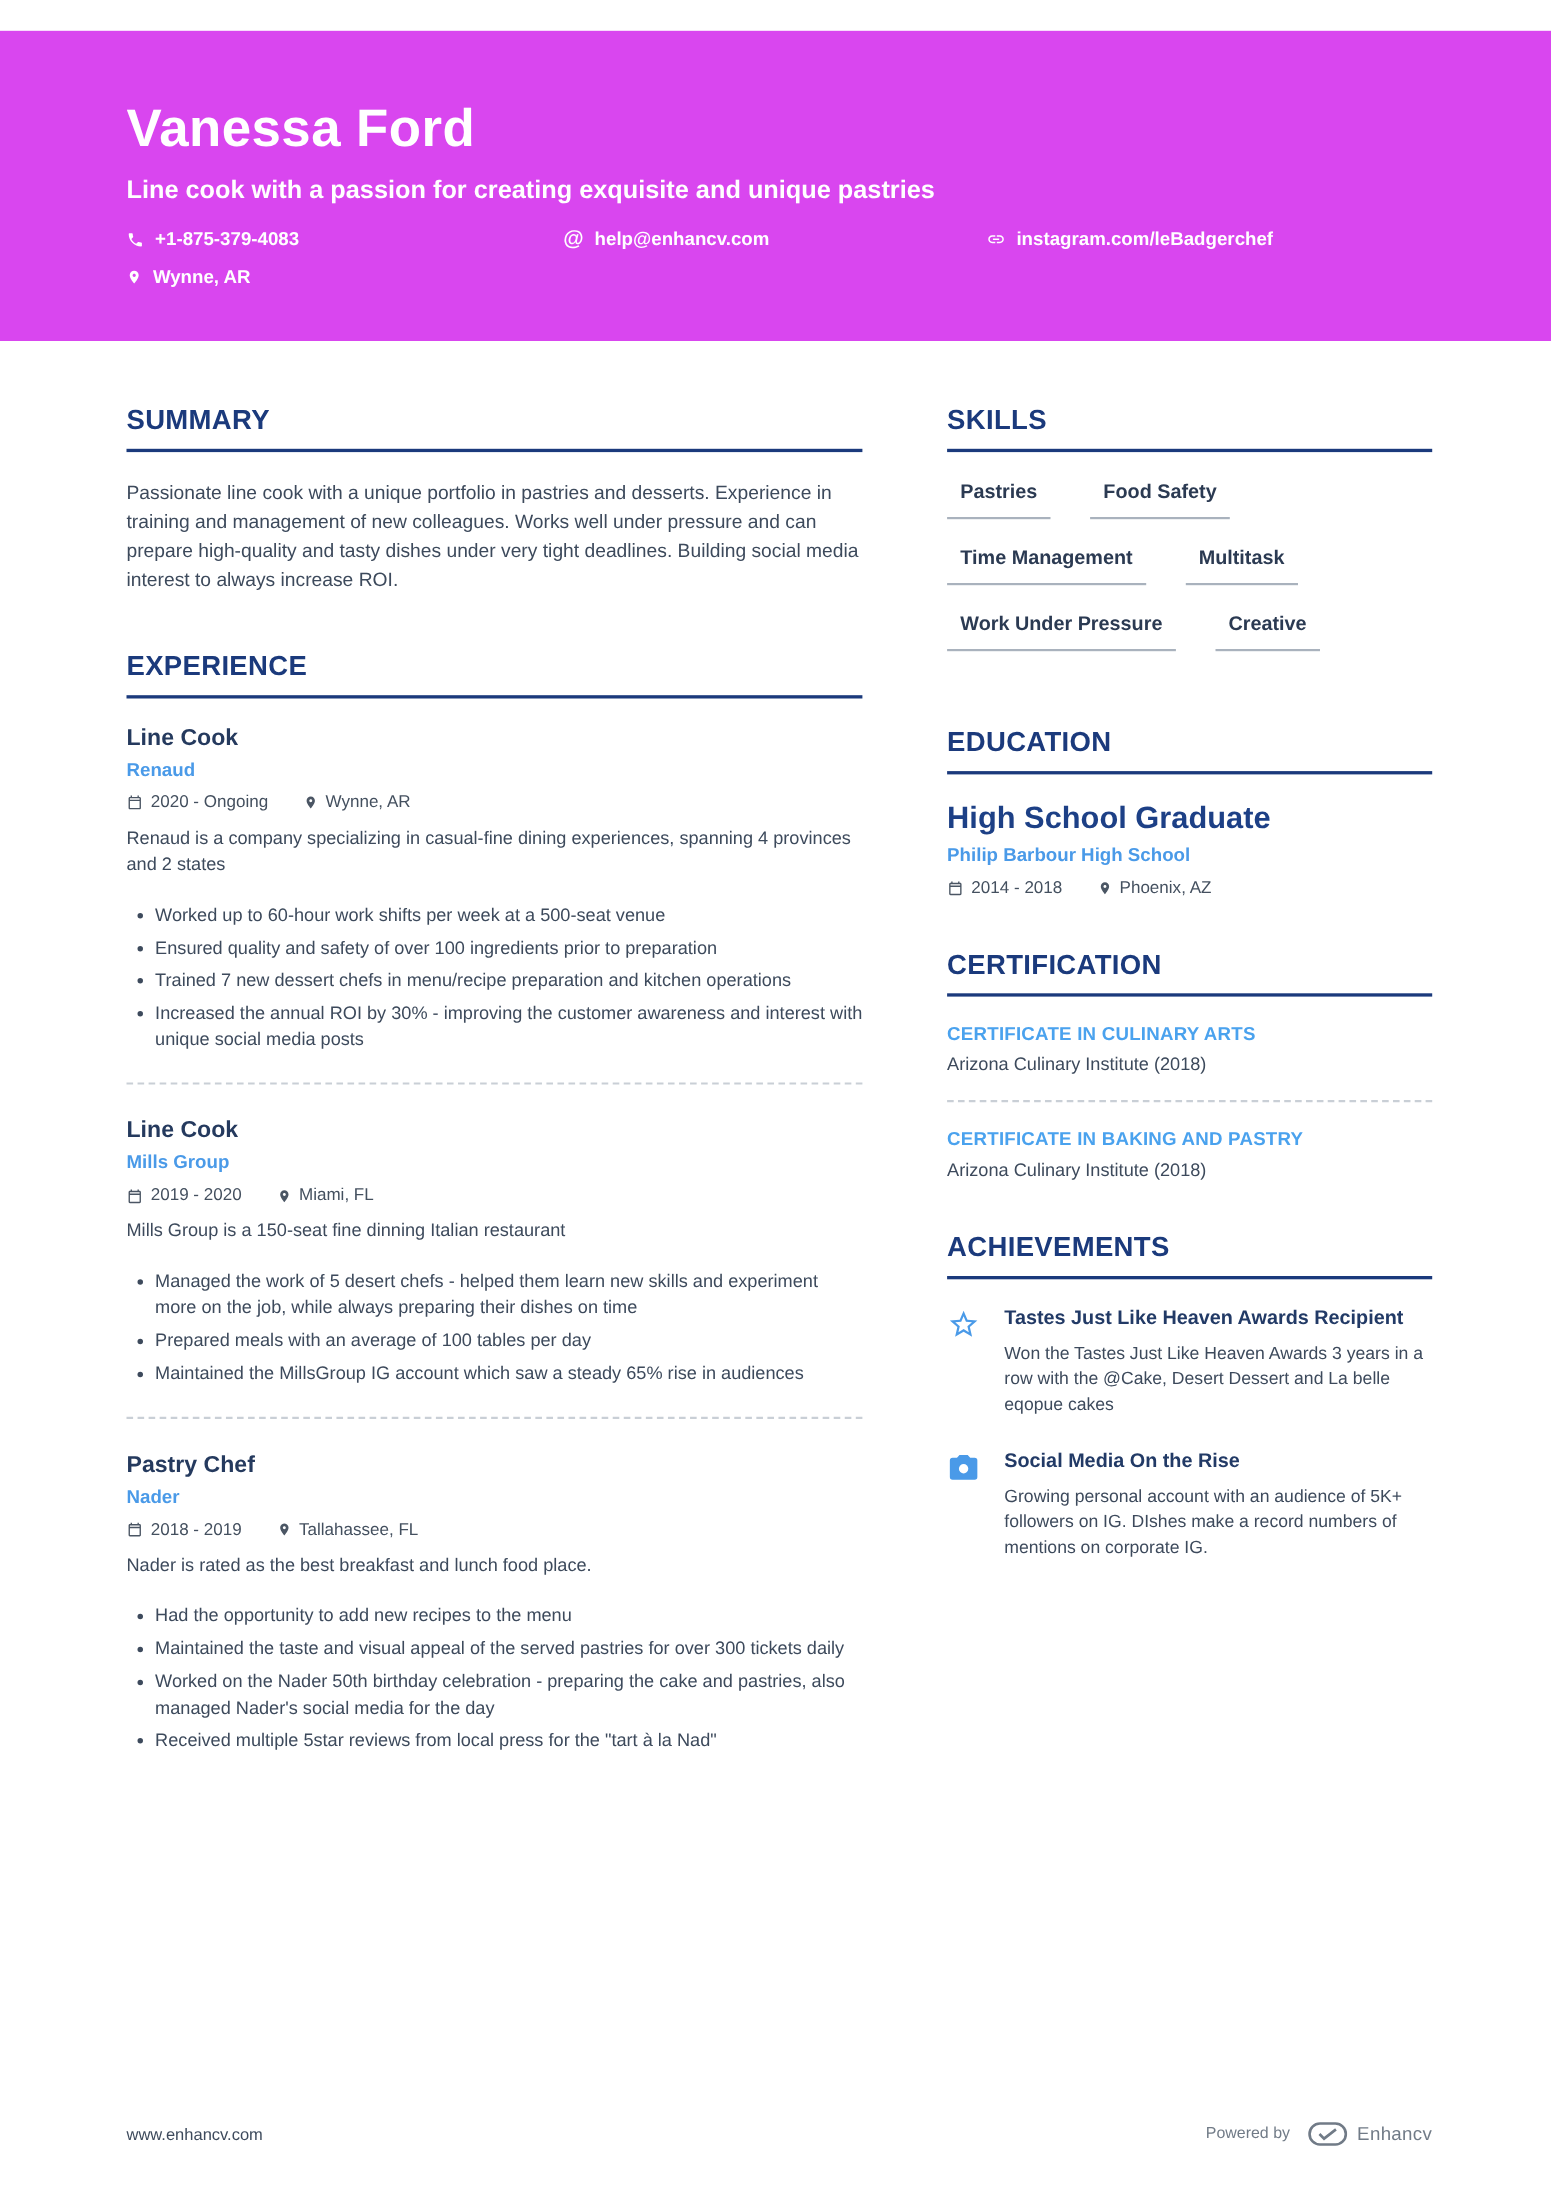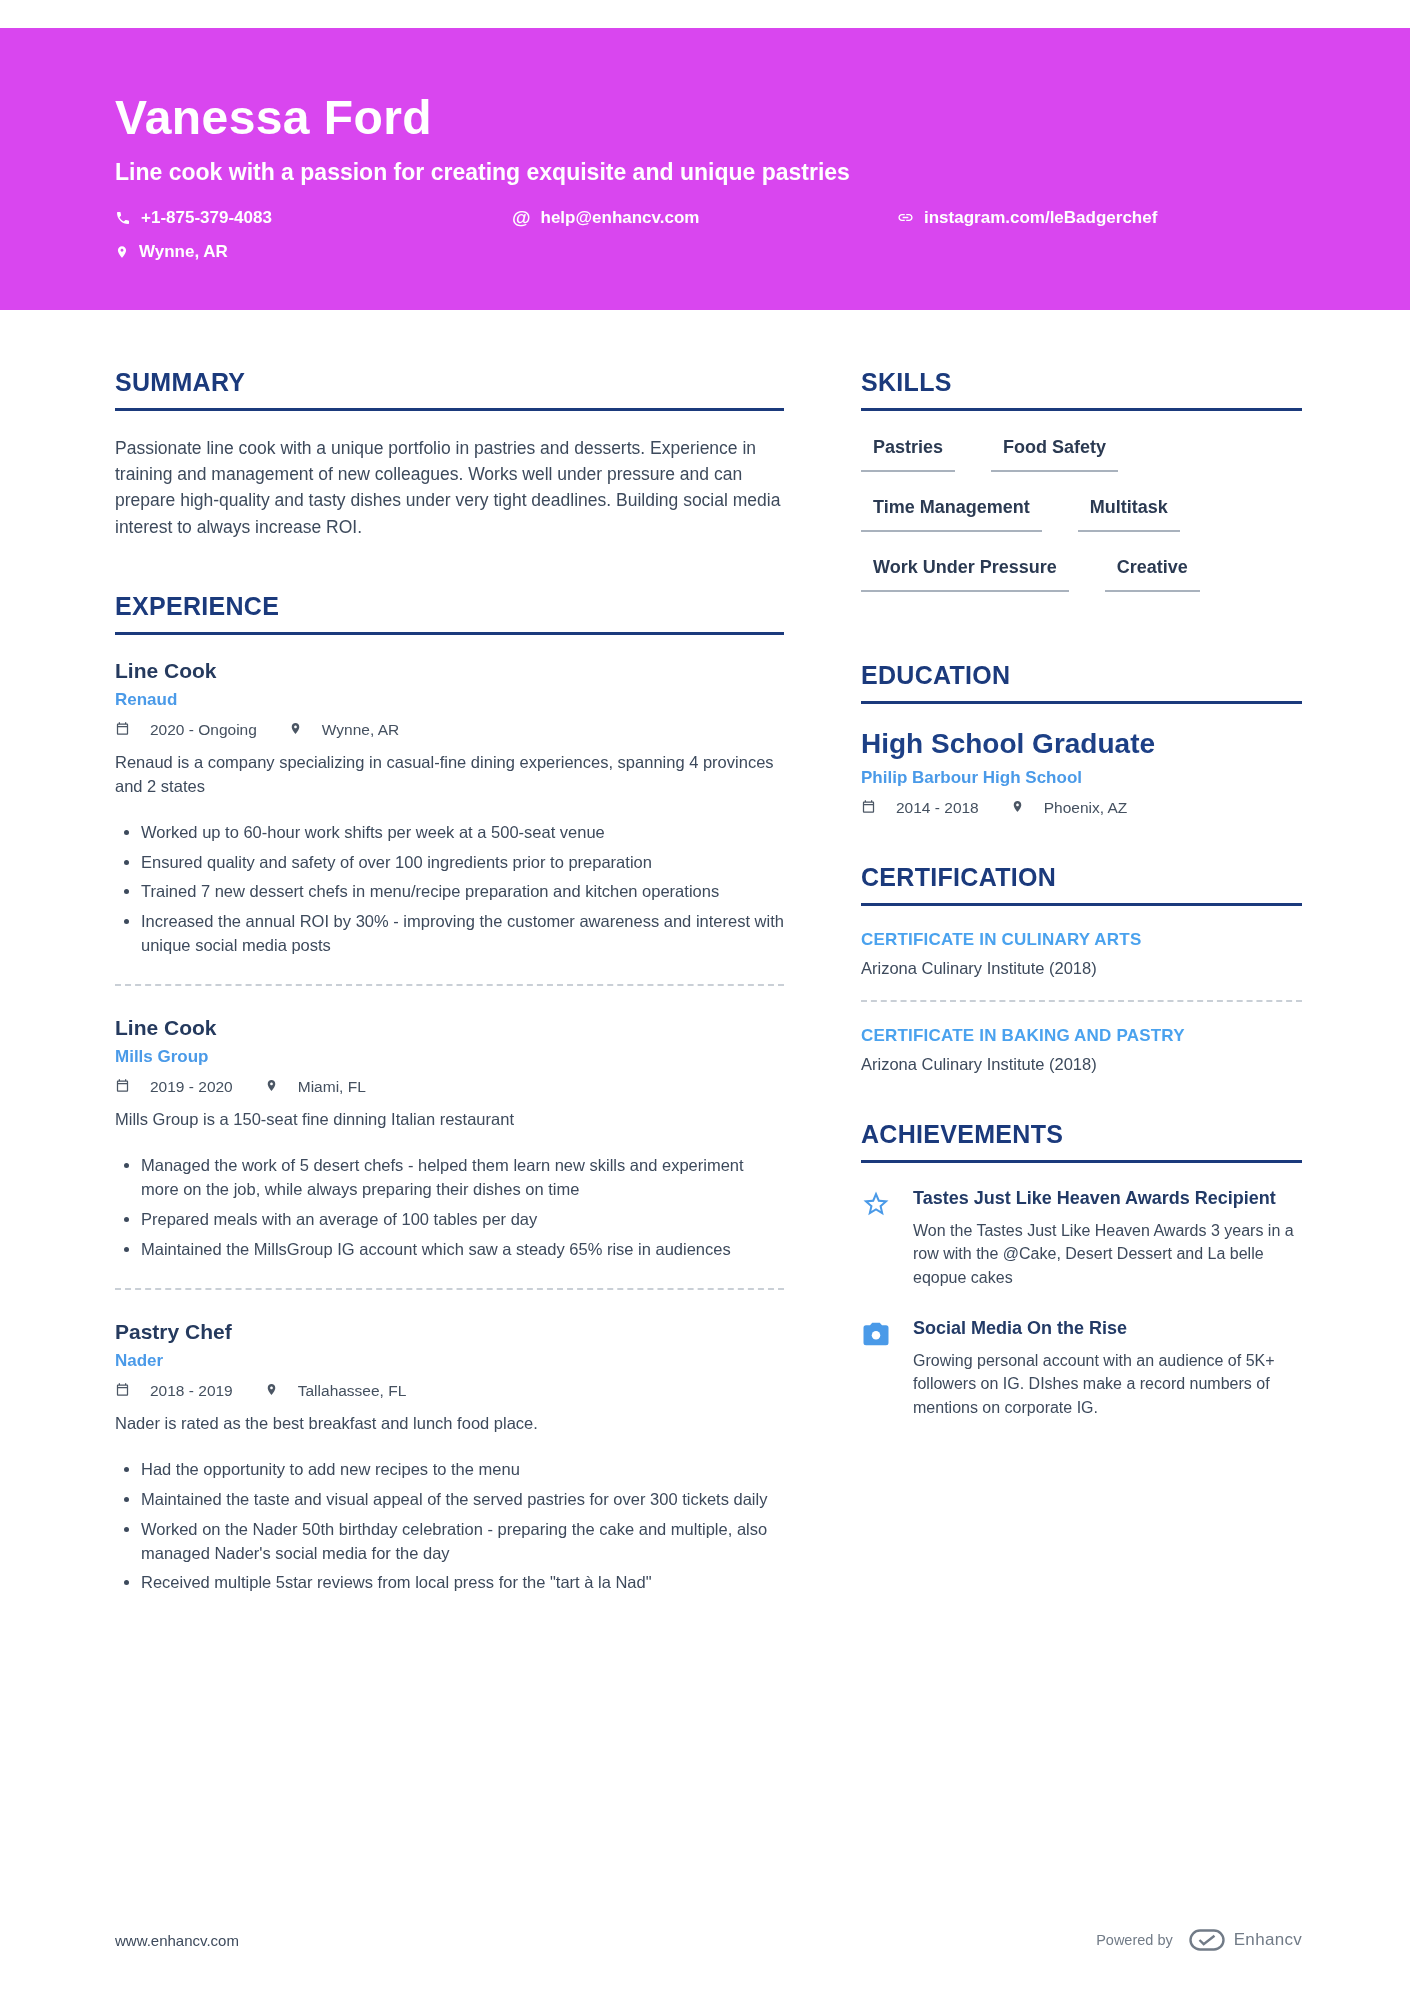--- a/index.html
+++ b/index.html
@@ -44,21 +44,21 @@
   }
   .lsec { margin-bottom:52px; }
   .rsec { margin-bottom:46px; }
 
   .summary-text { font-size:17.5px; line-height:1.5; color:#3d4a5c; }
 
   
   .job-title { font-size:21px; font-weight:600; color:#253a5e; }
   .job-company { margin-top:7px; font-size:17px; font-weight:700; color:#4a9ae8; }
   .meta { margin-top:11px; display:flex; align-items:center; gap:32px; font-size:15.5px; color:#44505f; }
-  .meta-item { display:flex; align-items:flex-start; gap:20px; }
+  .meta-item { display:flex; align-items:center; gap:7px; }
   .meta-item svg { fill:#4b5664; flex:none; }
   .job-desc { margin-top:12px; font-size:16.5px; line-height:1.45; color:#3d4a5c; }
   .bullets { margin-top:22px; padding-left:26px; font-size:16.5px; line-height:1.45; color:#3d4a5c; }
   .bullets li { margin-bottom:6px; }
   .dashed { border:none; border-top:2px dashed #c9cfd6; margin:26px 0 30px 0; }
   .dashed.thin { margin:22px 0 24px 0; }
 
   
   .skills { display:flex; flex-wrap:wrap; column-gap:36px; align-items:flex-start; }
   .skill {
@@ -219,21 +219,21 @@
             <svg width="13" height="15" viewBox="0 0 24 24">
                 <path d="M12 2C8.1 2 5 5.1 5 9c0 5.2 7 13 7 13s7-7.8 7-13c0-3.9-3.1-7-7-7zm0 9.5c-1.4 0-2.5-1.1-2.5-2.5S10.6 6.5 12 6.5s2.5 1.1 2.5 2.5-1.1 2.5-2.5 2.5z"></path>
               </svg>
             <span>Tallahassee, FL</span>
           </span>
         </div>
         <p class="job-desc">Nader is rated as the best breakfast and lunch food place.</p>
         <ul class="bullets">
           <li>Had the opportunity to add new recipes to the menu</li>
           <li>Maintained the taste and visual appeal of the served pastries for over 300 tickets daily</li>
-          <li>Worked on the Nader 50th birthday celebration - preparing the cake and multiple, also managed Nader's social media for the day</li>
+          <li>Worked on the Nader 50th birthday celebration - preparing the cake and pastries, also managed Nader's social media for the day</li>
           <li>Received multiple 5star reviews from local press for the "tart à la Nad"</li>
         </ul>
       </article>
     </section>
   </div>
 
   <div class="col-right">
 
     <section class="rsec">
       <h2 class="sec-h">SKILLS</h2>

